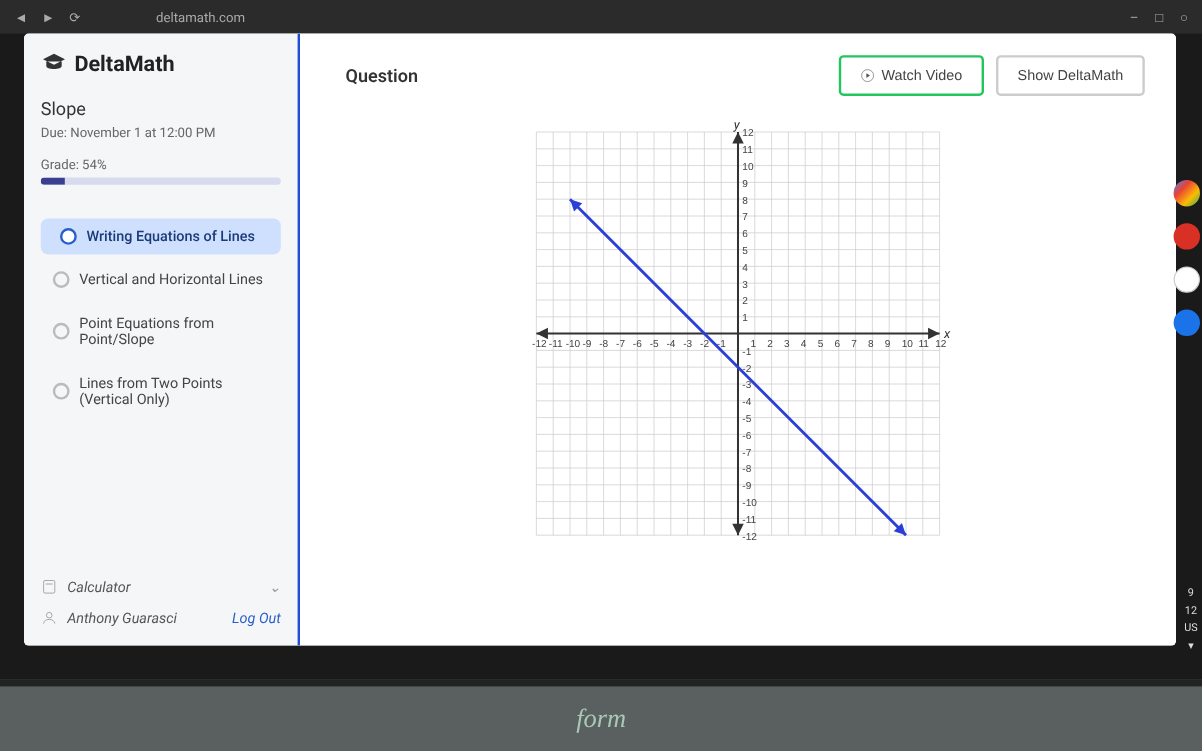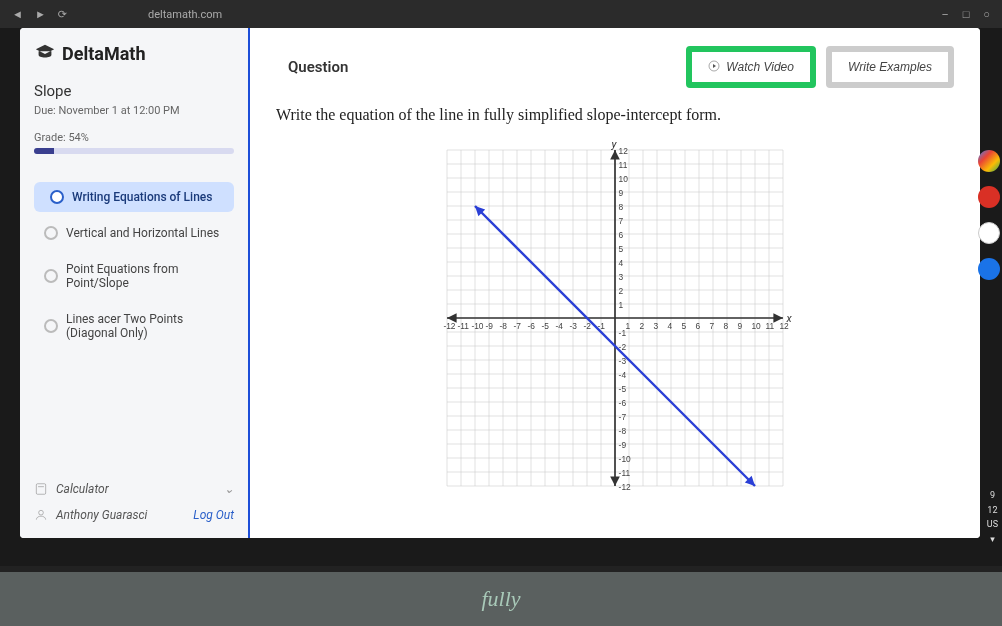--- a/index.html
+++ b/index.html
@@ -14,21 +14,21 @@
   .browser-bar {
     height: 28px;
     background: #2b2b2b;
     color: #aaa;
     font-size: 11px;
     display: flex;
     align-items: center;
     padding: 0 12px;
     gap: 12px;
   }
-  .browser-bar .url { margin-left: 69px; }
+  .browser-bar .url { margin-left: 51px; }
   .browser-bar .win { margin-left: auto; display:flex; gap:14px;}
   .app {
     display: flex;
     background: #fff;
     height: 510px;
     width: 960px;
     margin-left: 20px;
     border-radius: 4px;
     overflow: hidden;
   }
@@ -78,28 +78,28 @@
   .logout { color:#2a5fc9; margin-left:auto; cursor:pointer;}
   .main {
     flex: 1;
     padding: 18px 26px;
     background: #fff;
     overflow: hidden;
   }
   .header-row { display:flex; align-items:center; margin-bottom:18px; gap:10px;margin-left:12px;}
   .q-label { font-size: 15px; font-weight:600; color:#333; }
   .btn {
-    border: 6px solid #22c55e;
+    border: 2px solid #22c55e;
     background:#fff;
     color:#444;
     font-size:12px;
     padding: 8px 16px;
     border-radius:4px;
     cursor:pointer;
-    display:flex; gap:6px;font-style:italic;
+    display:flex; align-items:center; gap:6px;
   }
   .btn.secondary { border-color:#ccc; }
   .header-row .spacer { flex:1; }
   .prompt {
     font-family: Georgia, "Times New Roman", serif;
     font-size: 16px;
     color: #222;
     margin-bottom: 14px;
   }
   .chart-wrap { display:flex; justify-content:center; }
@@ -166,21 +166,21 @@
       <div class="topic">
         <span class="bullet"></span>
         <span>Vertical and Horizontal Lines</span>
       </div>
       <div class="topic">
         <span class="bullet"></span>
         <span>Point Equations from Point/Slope</span>
       </div>
       <div class="topic">
         <span class="bullet"></span>
-        <span>Lines acer Two Points (Diagonal Only)</span>
+        <span>Lines from Two Points (Vertical Only)</span>
       </div>
     </div>
 
     <div class="sidebar-footer">
       <div class="sf-row">
         <svg viewBox="0 0 24 24">
             <rect x="4" y="3" width="16" height="18" rx="2" stroke="#888" fill="none"></rect>
             <line x1="7" y1="8" x2="17" y2="8" stroke="#888"></line>
           </svg>
         <span>Calculator</span>
@@ -202,25 +202,24 @@
       <span class="q-label">Question</span>
       <span class="spacer"></span>
       <button class="btn">
         <svg width="12" height="12" viewBox="0 0 24 24">
             <circle cx="12" cy="12" r="10" fill="none" stroke="#555"></circle>
             <path d="M10 8l6 4-6 4z" fill="#555"></path>
           </svg>
         <span>Watch Video</span>
       </button>
       <button class="btn secondary">
-        <span>Write Examples</span>
+        <span>Show DeltaMath</span>
       </button>
     </div>
 
-    <div class="prompt">Write the equation of the line in fully simplified slope-intercept form.</div>
 
     <div class="chart-wrap">
       <svg class="graph" viewBox="0 0 300 300">
         <g class="grid" id="grid-g">
             <line x1="10" y1="290" x2="10" y2="10"></line>
             <line x1="10" y1="290" x2="290" y2="290"></line>
             <line x1="21.666666666666686" y1="290" x2="21.666666666666686" y2="10"></line>
             <line x1="10" y1="278.3333333333333" x2="290" y2="278.3333333333333"></line>
             <line x1="33.33333333333334" y1="290" x2="33.33333333333334" y2="10"></line>
             <line x1="10" y1="266.66666666666663" x2="290" y2="266.66666666666663"></line>
@@ -347,14 +346,14 @@
 </div>
 
 <div class="side-text">
   <div>9</div>
   <div>12</div>
   <div>US</div>
   <div>▾</div>
 </div>
 
 <div class="bottom-bar">
-  <span>fully</span>
+  <span>form</span>
 </div>
 
 </body></html>

